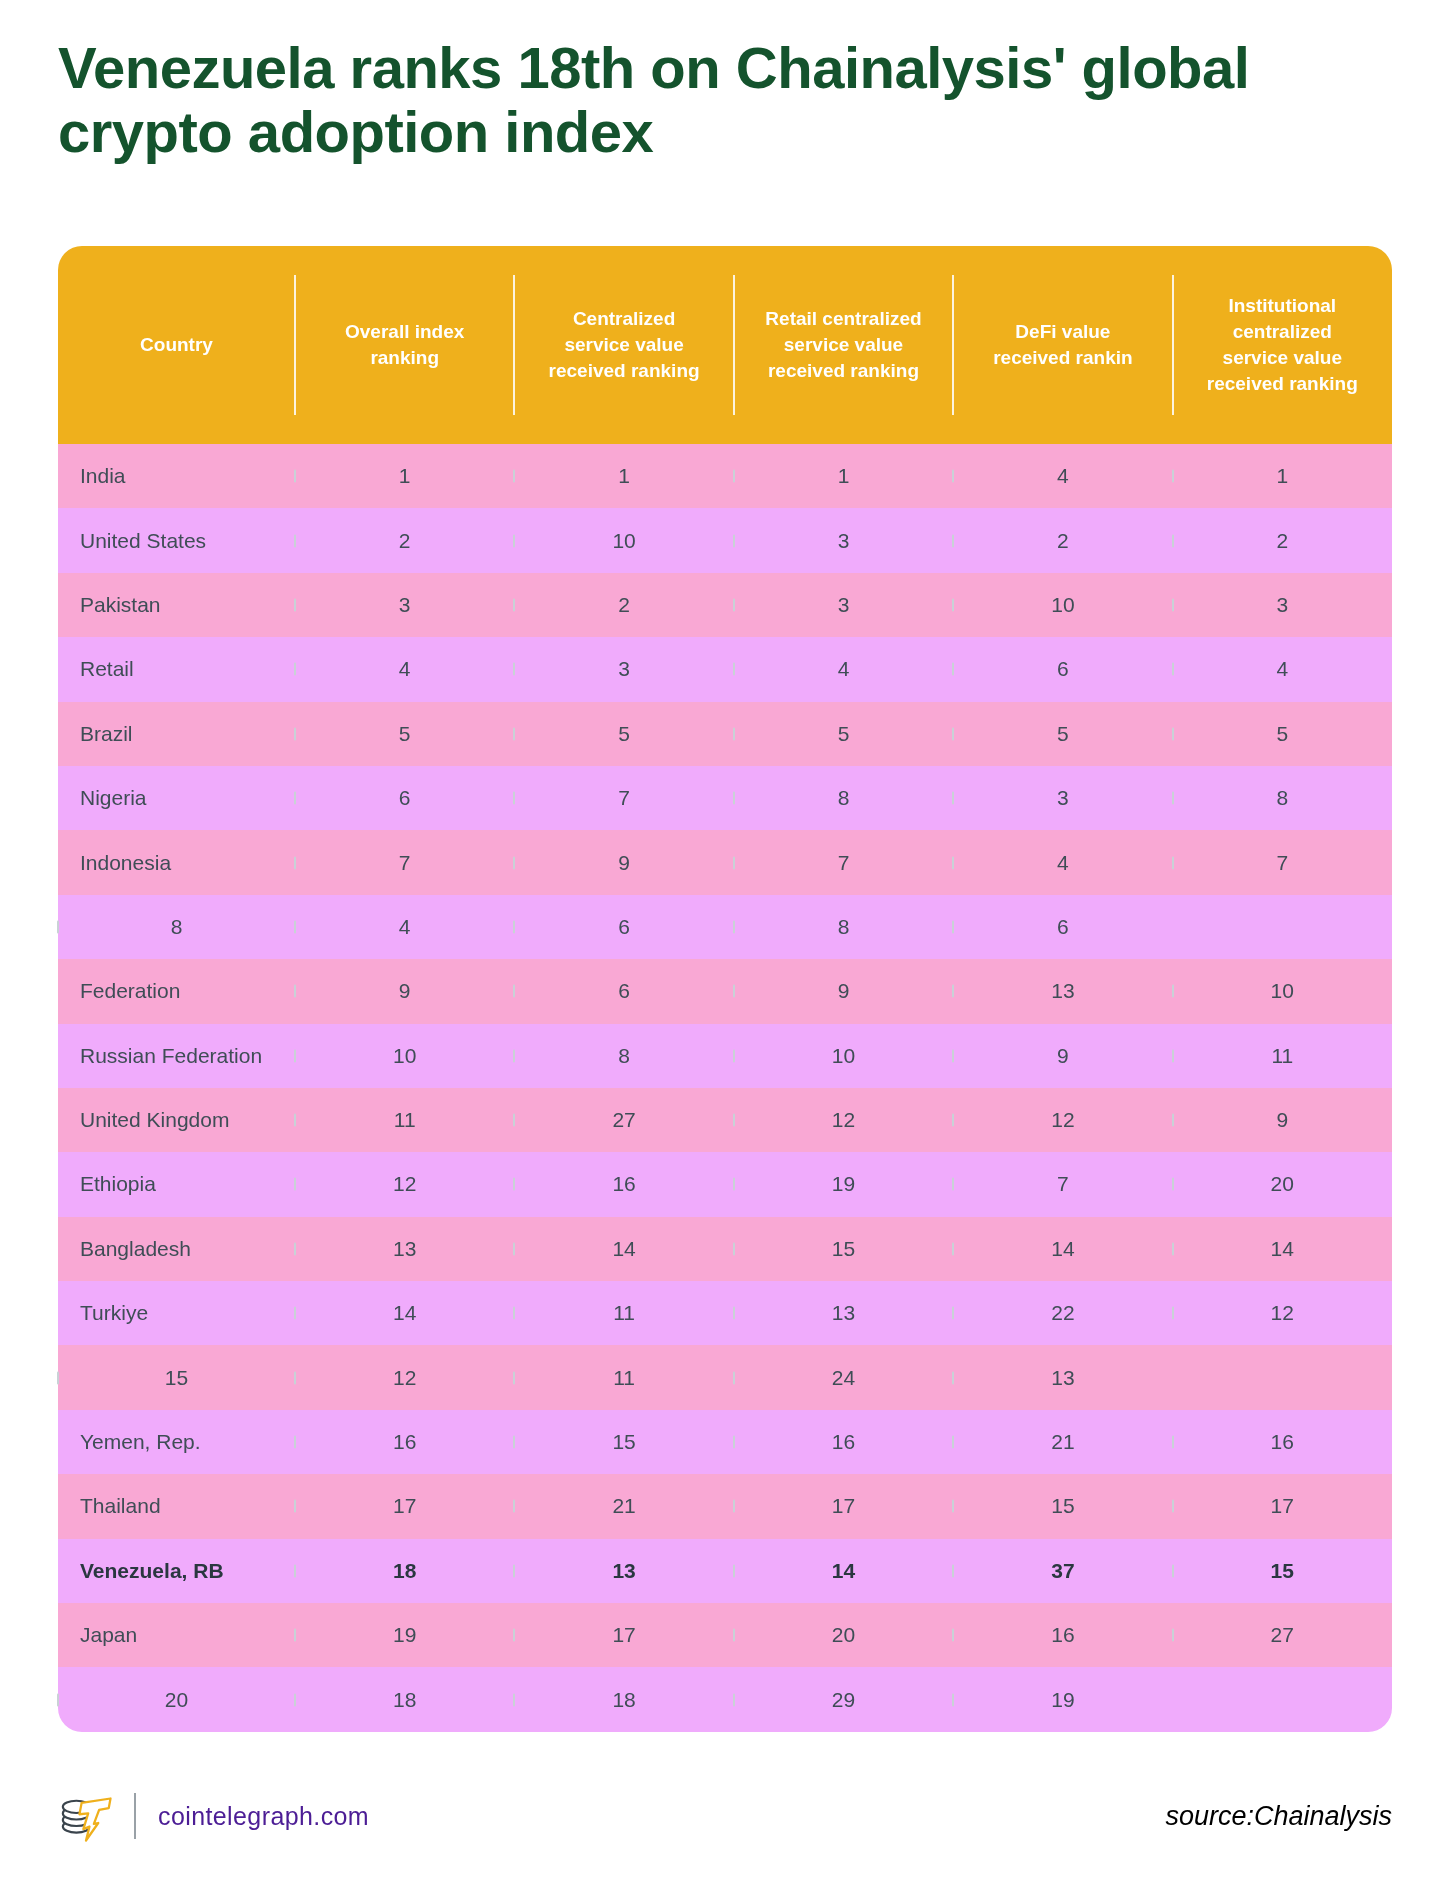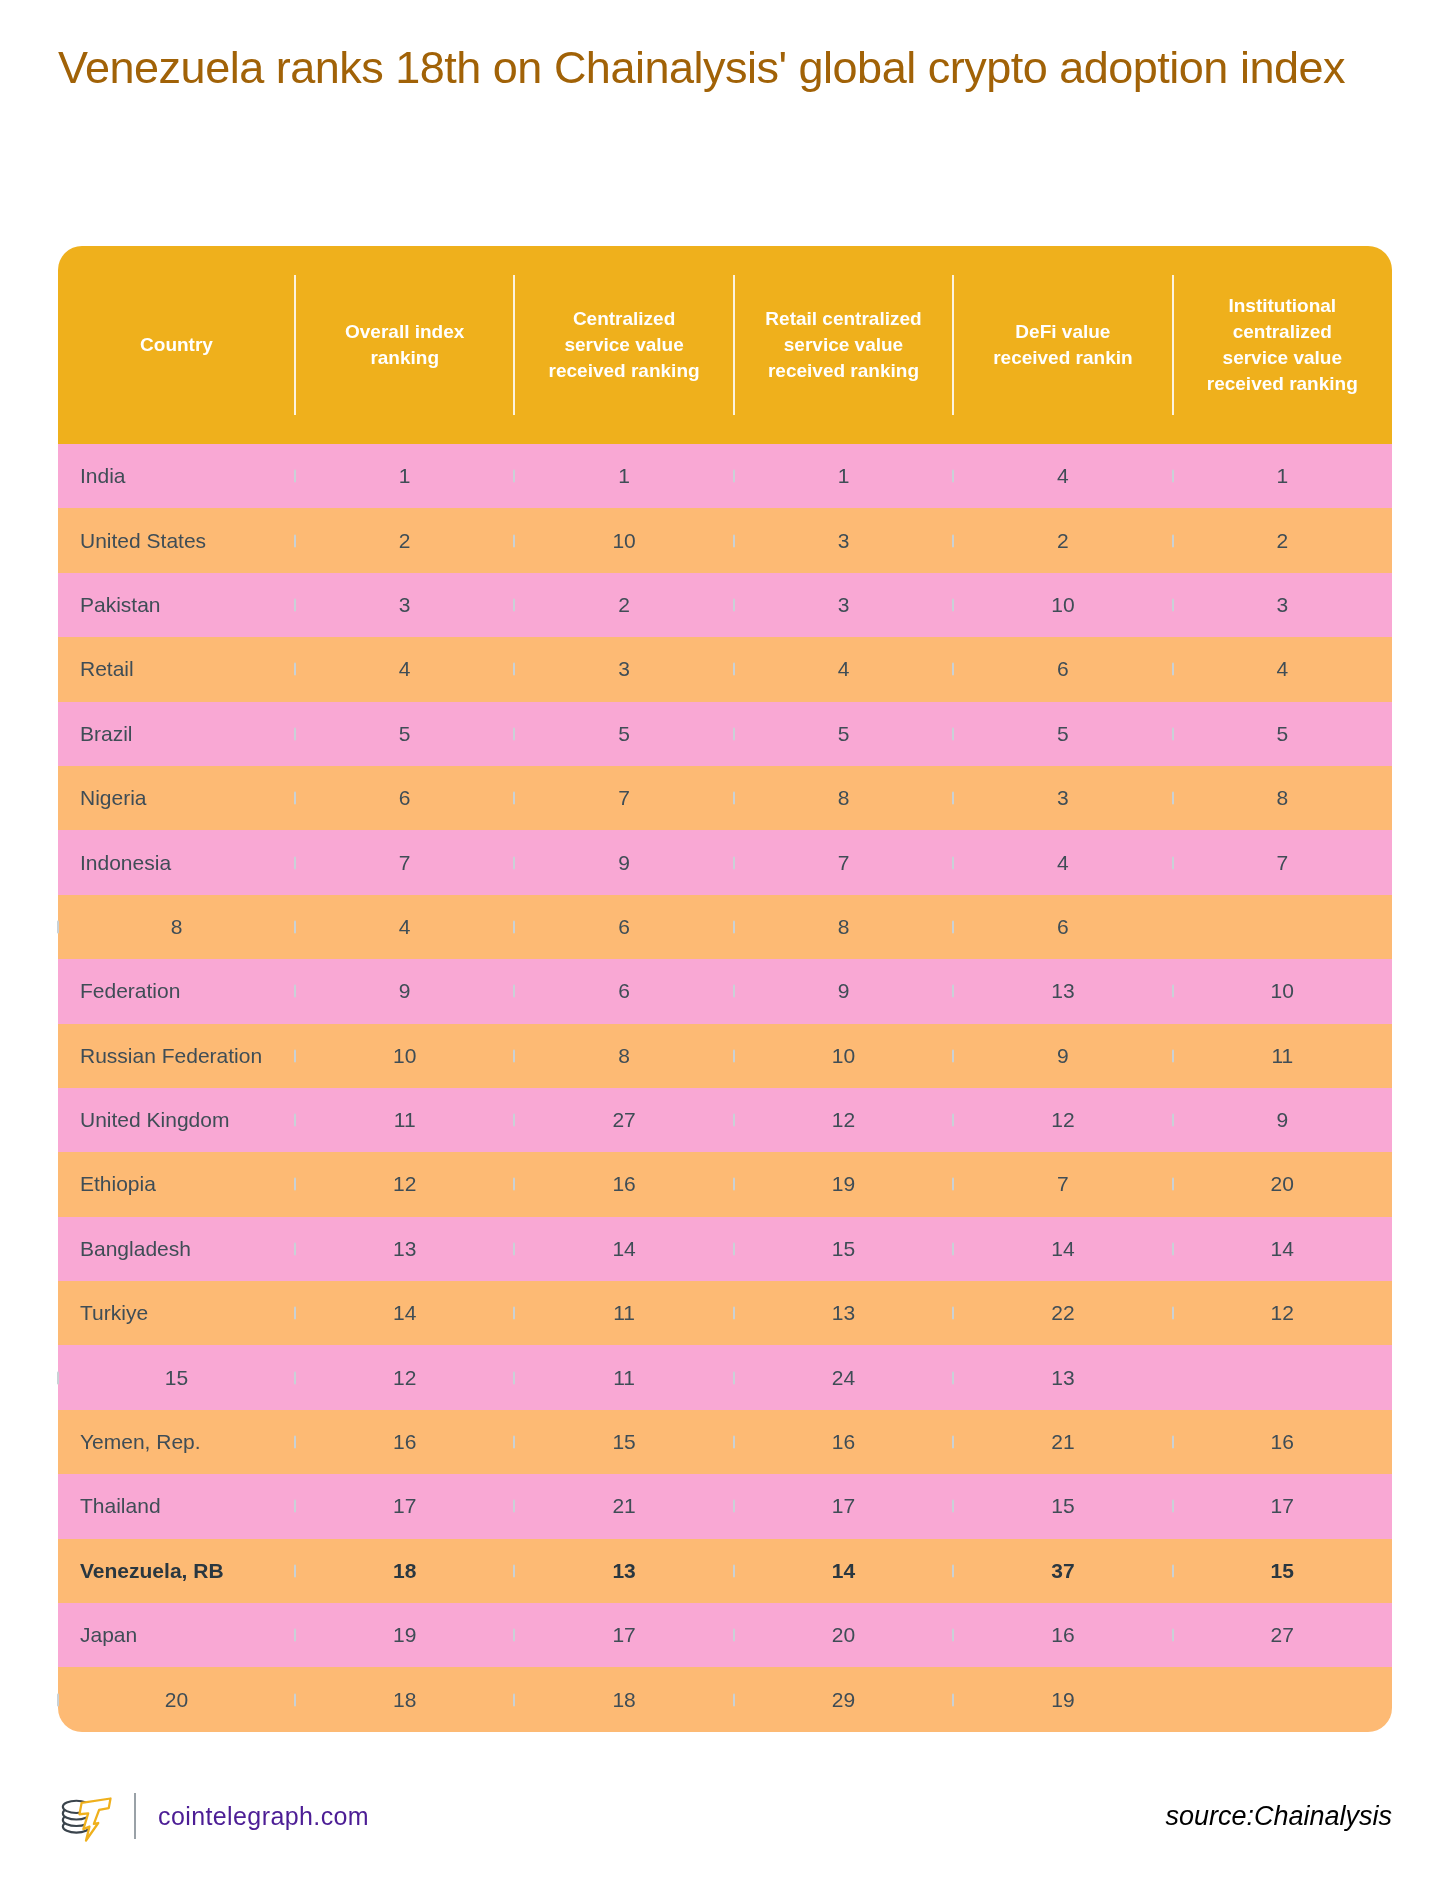--- a/index.html
+++ b/index.html
@@ -6,22 +6,22 @@
   html, body { background: #ffffff; }
   body {
     width: 1450px; height: 1896px;
     font-family: "Liberation Sans", sans-serif;
     overflow: hidden;
   }
   .page { position: relative; width: 1450px; height: 1896px; background: #ffffff; }
 
   .title {
     position: absolute; left: 58px; top: 36px; width: 1334px;
-    font-size: 45px; line-height: 64px; font-weight: normal;
-    color: #a16207; letter-spacing: -0.5px;
+    font-size: 58px; line-height: 64px; font-weight: bold;
+    color: #14532d; letter-spacing: -0.5px;
   }
 
   .table { position: absolute; left: 58px; top: 246px; width: 1334px; }
 
   .thead {
     display: grid; grid-template-columns: 237px repeat(5, 1fr);
     height: 198px; background: #EFB01C;
     border-radius: 24px 24px 0 0;
   }
   .th {
@@ -32,21 +32,21 @@
   .th:not(:first-child)::before {
     content: ""; position: absolute; left: -1px; top: 50%;
     transform: translateY(-50%); width: 2px; height: 140px;
     background: rgba(255,255,255,0.85);
   }
 
   .tbody .row {
     display: grid; grid-template-columns: 237px repeat(5, 1fr);
     height: 64.4px; background: #f9a8d4;
   }
-  .tbody .row.alt { background: #fdba74; }
+  .tbody .row.alt { background: #f0abfc; }
   .tbody .row.last { border-radius: 0 0 24px 24px; }
   .cell {
     position: relative; display: flex; align-items: center; justify-content: center;
     font-size: 21px; color: #3F4D56;
   }
   .cell.country { justify-content: flex-start; padding-left: 22px; }
   .cell:not(.country)::before {
     content: ""; position: absolute; left: -1px; top: 50%;
     transform: translateY(-50%); width: 2px; height: 13px;
     background: #C9D1D6; border-radius: 1px;

